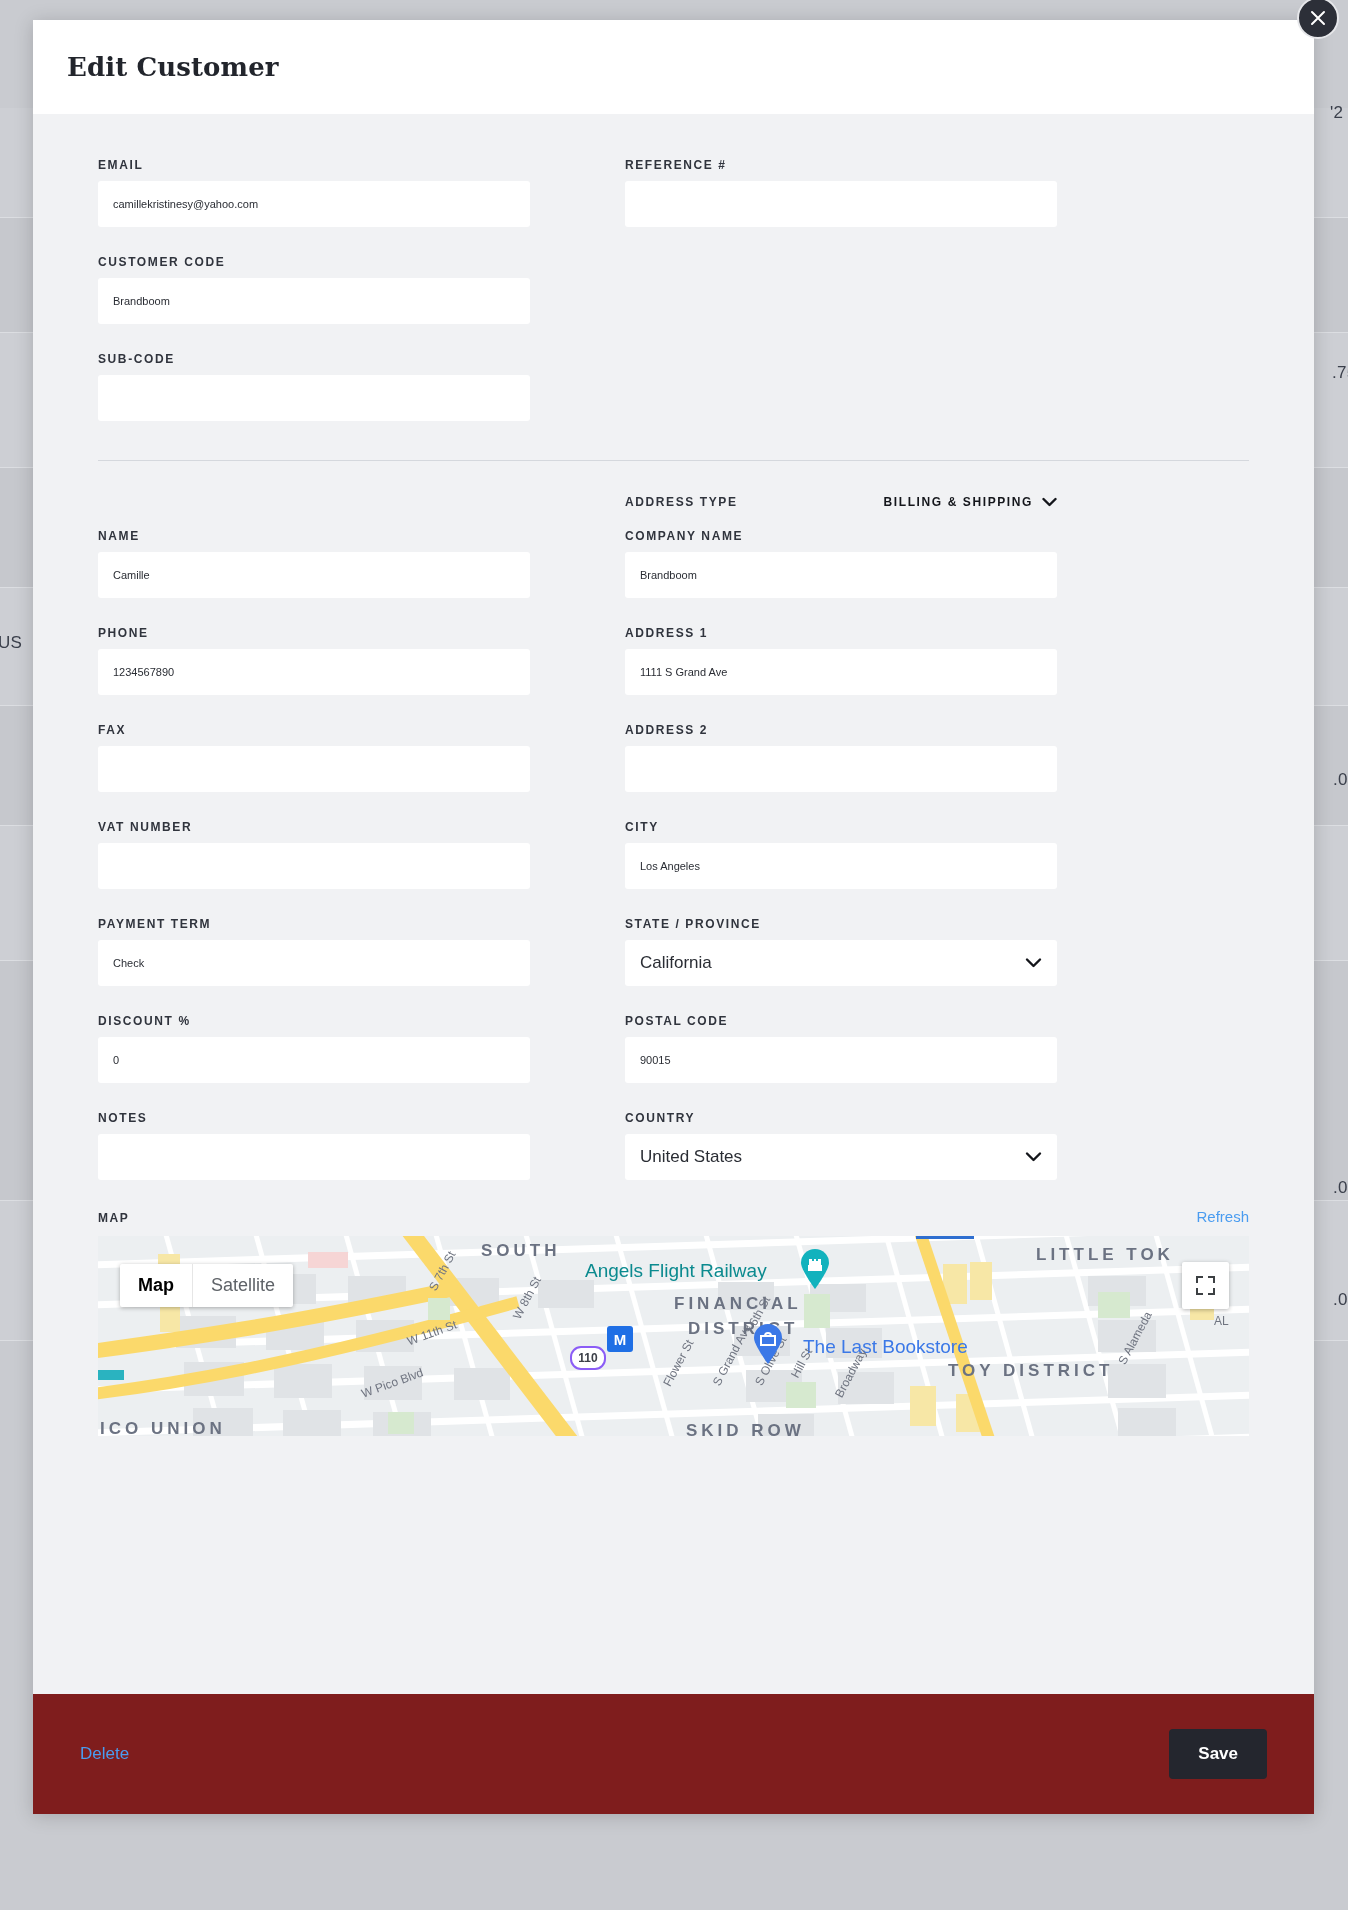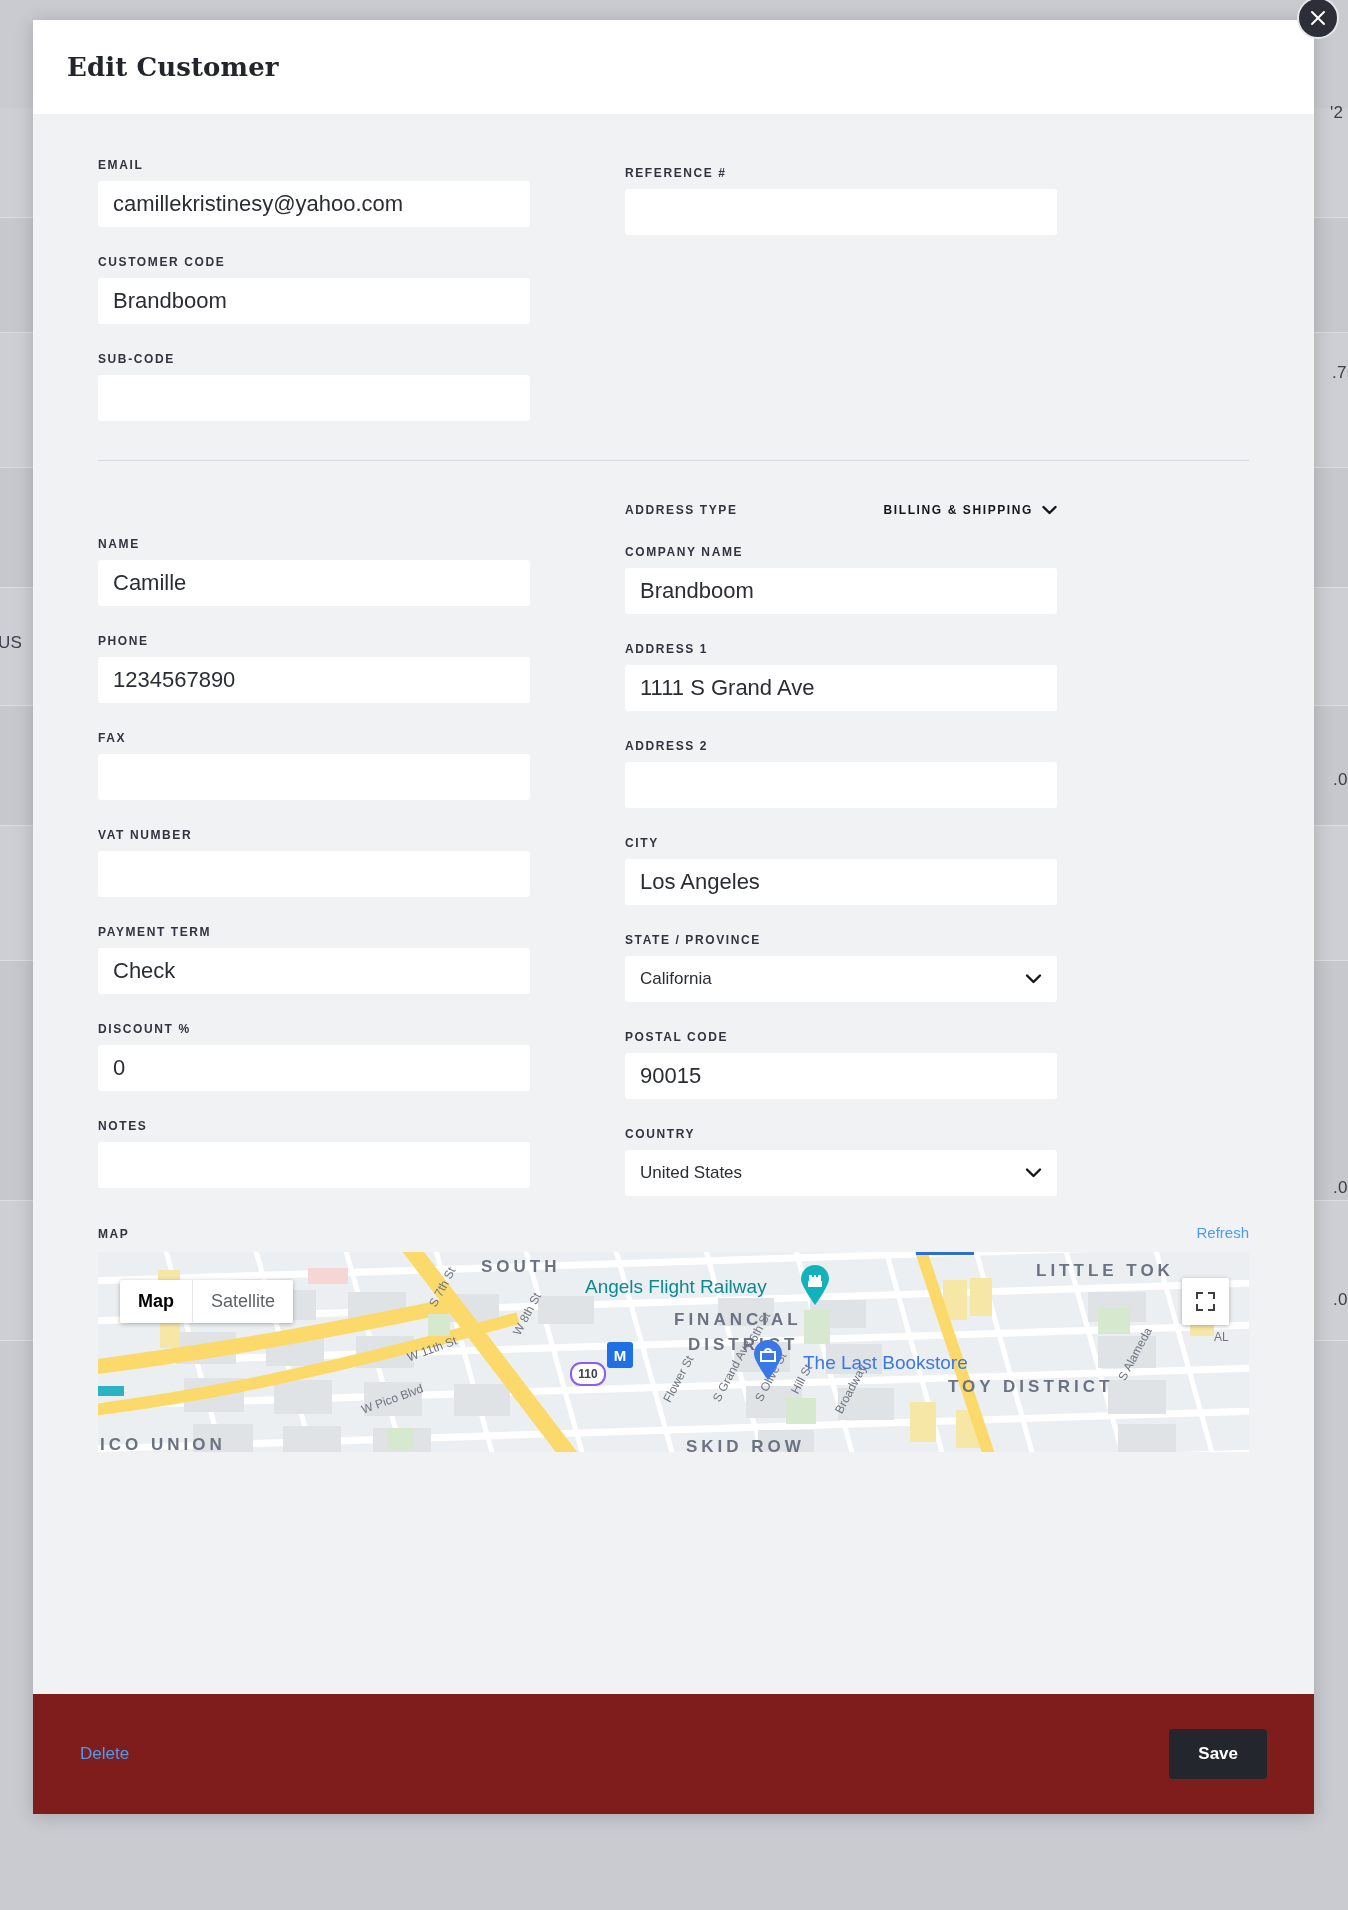--- a/index.html
+++ b/index.html
@@ -57,33 +57,33 @@
     padding: 0 65px;
   }
 
   
   .grid {
     display: grid;
     grid-template-columns: 432px 63px 432px;
     column-gap: 16px;
   }
   .col-left  { grid-column: 1; }
-  .col-right { grid-column: 3; margin-top: 8px; }
+  .col-right { grid-column: 3; }
 
   .field { margin-bottom: 0; }
   .flabel {
     font-size: 12px; font-weight: 700; color: #30343d;
     letter-spacing: 1.6px; text-transform: uppercase;
     display: block; margin-bottom: 9px;
   }
   .finput {
     width: 100%; height: 46px; background: #ffffff;
     border: none; border-radius: 3px;
     font-family: "Liberation Sans", sans-serif;
-    font-size: 22px; color: #2a2d34;
+    font-size: 11px; color: #2a2d34;
     padding: 0 15px; outline: none; display: block;
   }
   .fspace { height: 28px; }
 
   .fselect {
     position: relative; width: 100%; height: 46px;
     background: #fff; border-radius: 3px;
     display: flex; align-items: center; padding: 0 15px;
     font-size: 17px; color: #2a2d34; cursor: pointer;
   }

